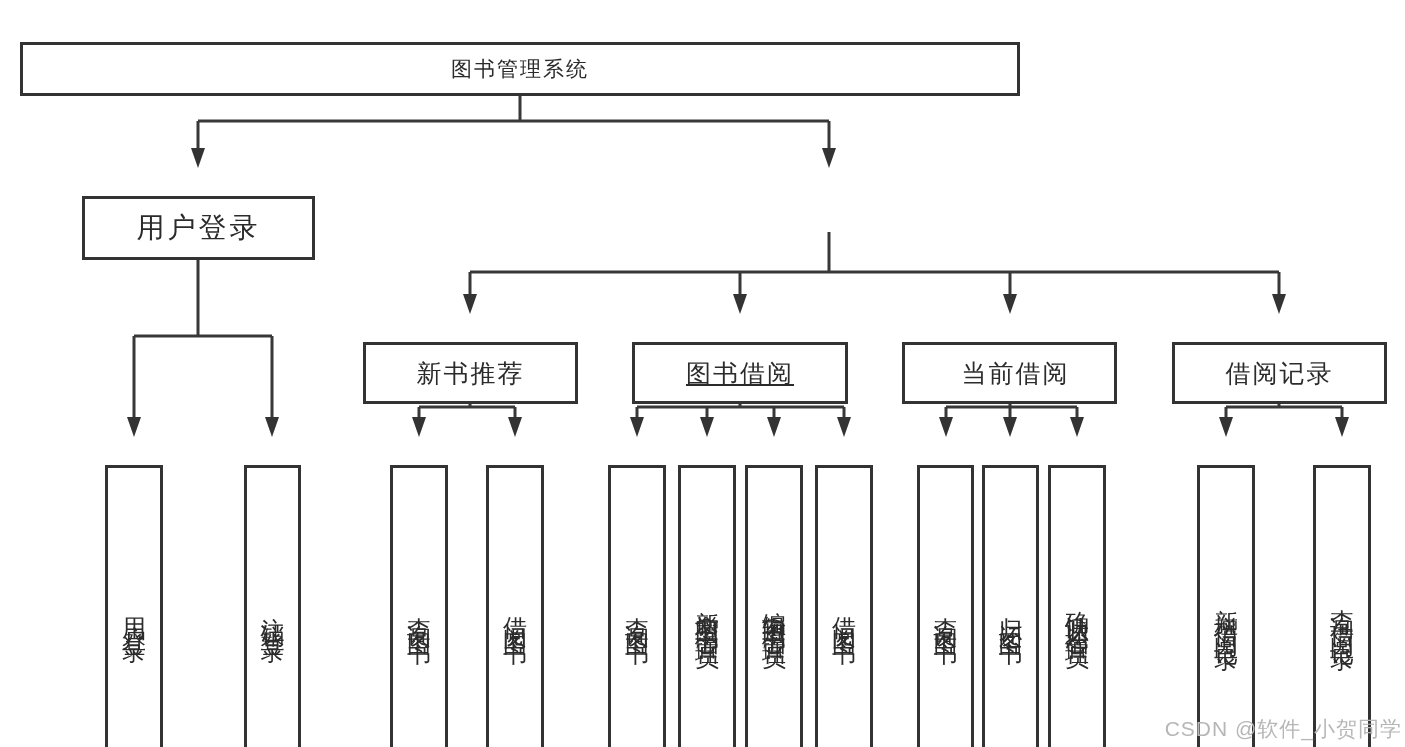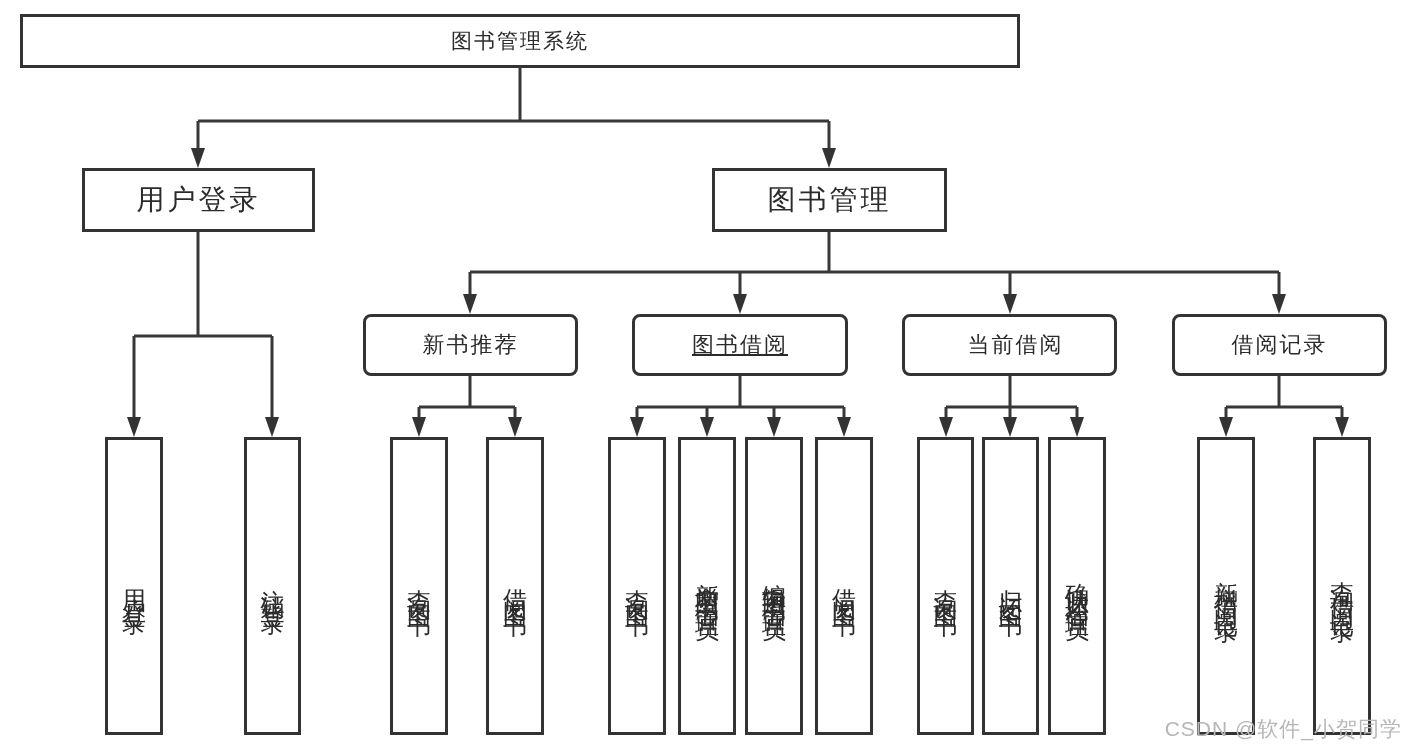--- a/index.html
+++ b/index.html
@@ -15,24 +15,25 @@
   .box{
     position:absolute;
     box-sizing:border-box;
     border:3px solid #333333;
     background:#ffffff;
     display:flex;
     align-items:center;
     justify-content:center;
     text-align:center;
     color:#2b2b2b;
+    margin-top:28px;
   }
   .root-box{font-size:21px;letter-spacing:2px;}
   .l2-box{font-size:28px;letter-spacing:3px;}
-  .l3-box{font-size:22px;letter-spacing:2px;border-radius:8px;}
+  .l3-box{font-size:25px;letter-spacing:2px;}
   .vbox{
     font-size:24px;
     writing-mode:vertical-rl;
     text-orientation:mixed;
     letter-spacing:8px;
     line-height:1;
   }
   .watermark{
     position:absolute;
     right:3px;
@@ -84,21 +85,20 @@
       <polygon points="1003,417 1017,417 1010,437"></polygon>
       <polygon points="1070,417 1084,417 1077,437"></polygon>
       <polygon points="1219,417 1233,417 1226,437"></polygon>
       <polygon points="1335,417 1349,417 1342,437"></polygon>
     </g>
   </svg>
 
   <div class="box root-box" style="left:20px;top:14px;width:1000px;height:54px;">图书管理系统</div>
 
   <div class="box l2-box" style="left:82px;top:168px;width:233px;height:64px;">用户登录</div>
-  <div class="box l2-box" style="left:712px;top:168px;width:235px;height:64px;">图书管理</div>
 
   <div class="box l3-box" style="left:363px;top:314px;width:215px;height:62px;">新书推荐</div>
   <div class="box l3-box" style="left:632px;top:314px;width:216px;height:62px;text-decoration:underline;">图书借阅</div>
   <div class="box l3-box" style="left:902px;top:314px;width:215px;height:62px;padding-left:12px;">当前借阅</div>
   <div class="box l3-box" style="left:1172px;top:314px;width:215px;height:62px;">借阅记录</div>
 
   <div class="box vbox" style="left:105px;top:437px;width:58px;height:298px;">用户登录</div>
   <div class="box vbox" style="left:244px;top:437px;width:57px;height:298px;">注销登录</div>
 
   <div class="box vbox" style="left:390px;top:437px;width:58px;height:298px;">查询图书</div>

